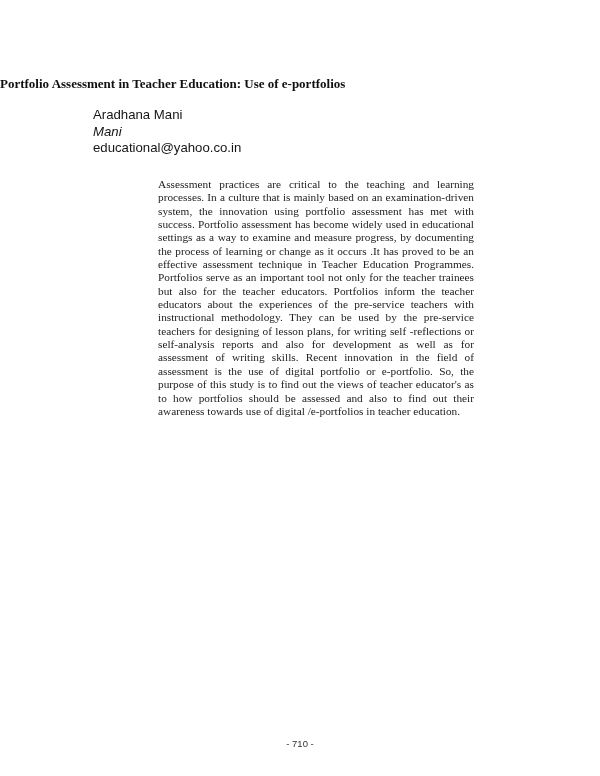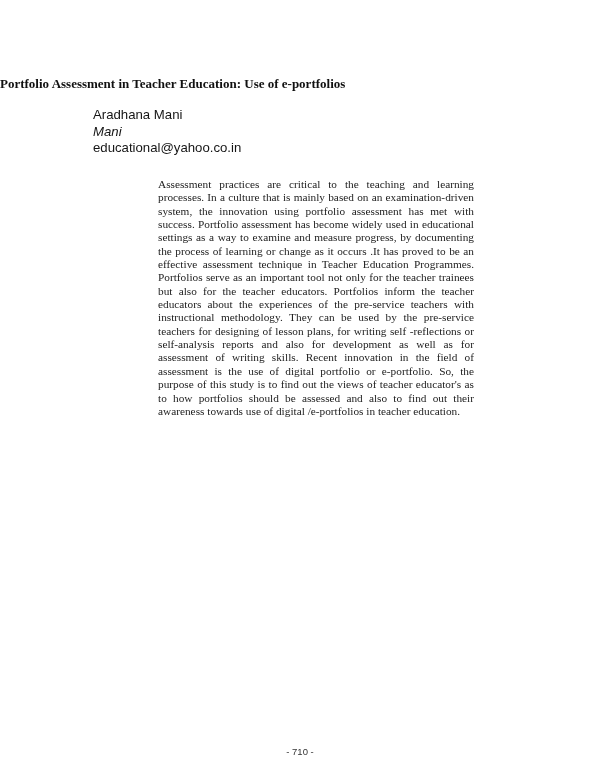--- a/index.html
+++ b/index.html
@@ -58,21 +58,20 @@
   }
   .page-number {
     position: absolute;
     top: 738px;
     left: 0;
     width: 600px;
     text-align: center;
     font-family: "Liberation Sans", sans-serif;
     font-size: 9.5px;
     color: #333333;
-    margin-top: 8px;
   }
 </style>
 </head>
 <body>
 
 <div class="page">
   <h1 class="title">Portfolio Assessment in Teacher Education: Use of e-portfolios</h1>
 
   <div class="author-block">
     <div>Aradhana Mani</div>

